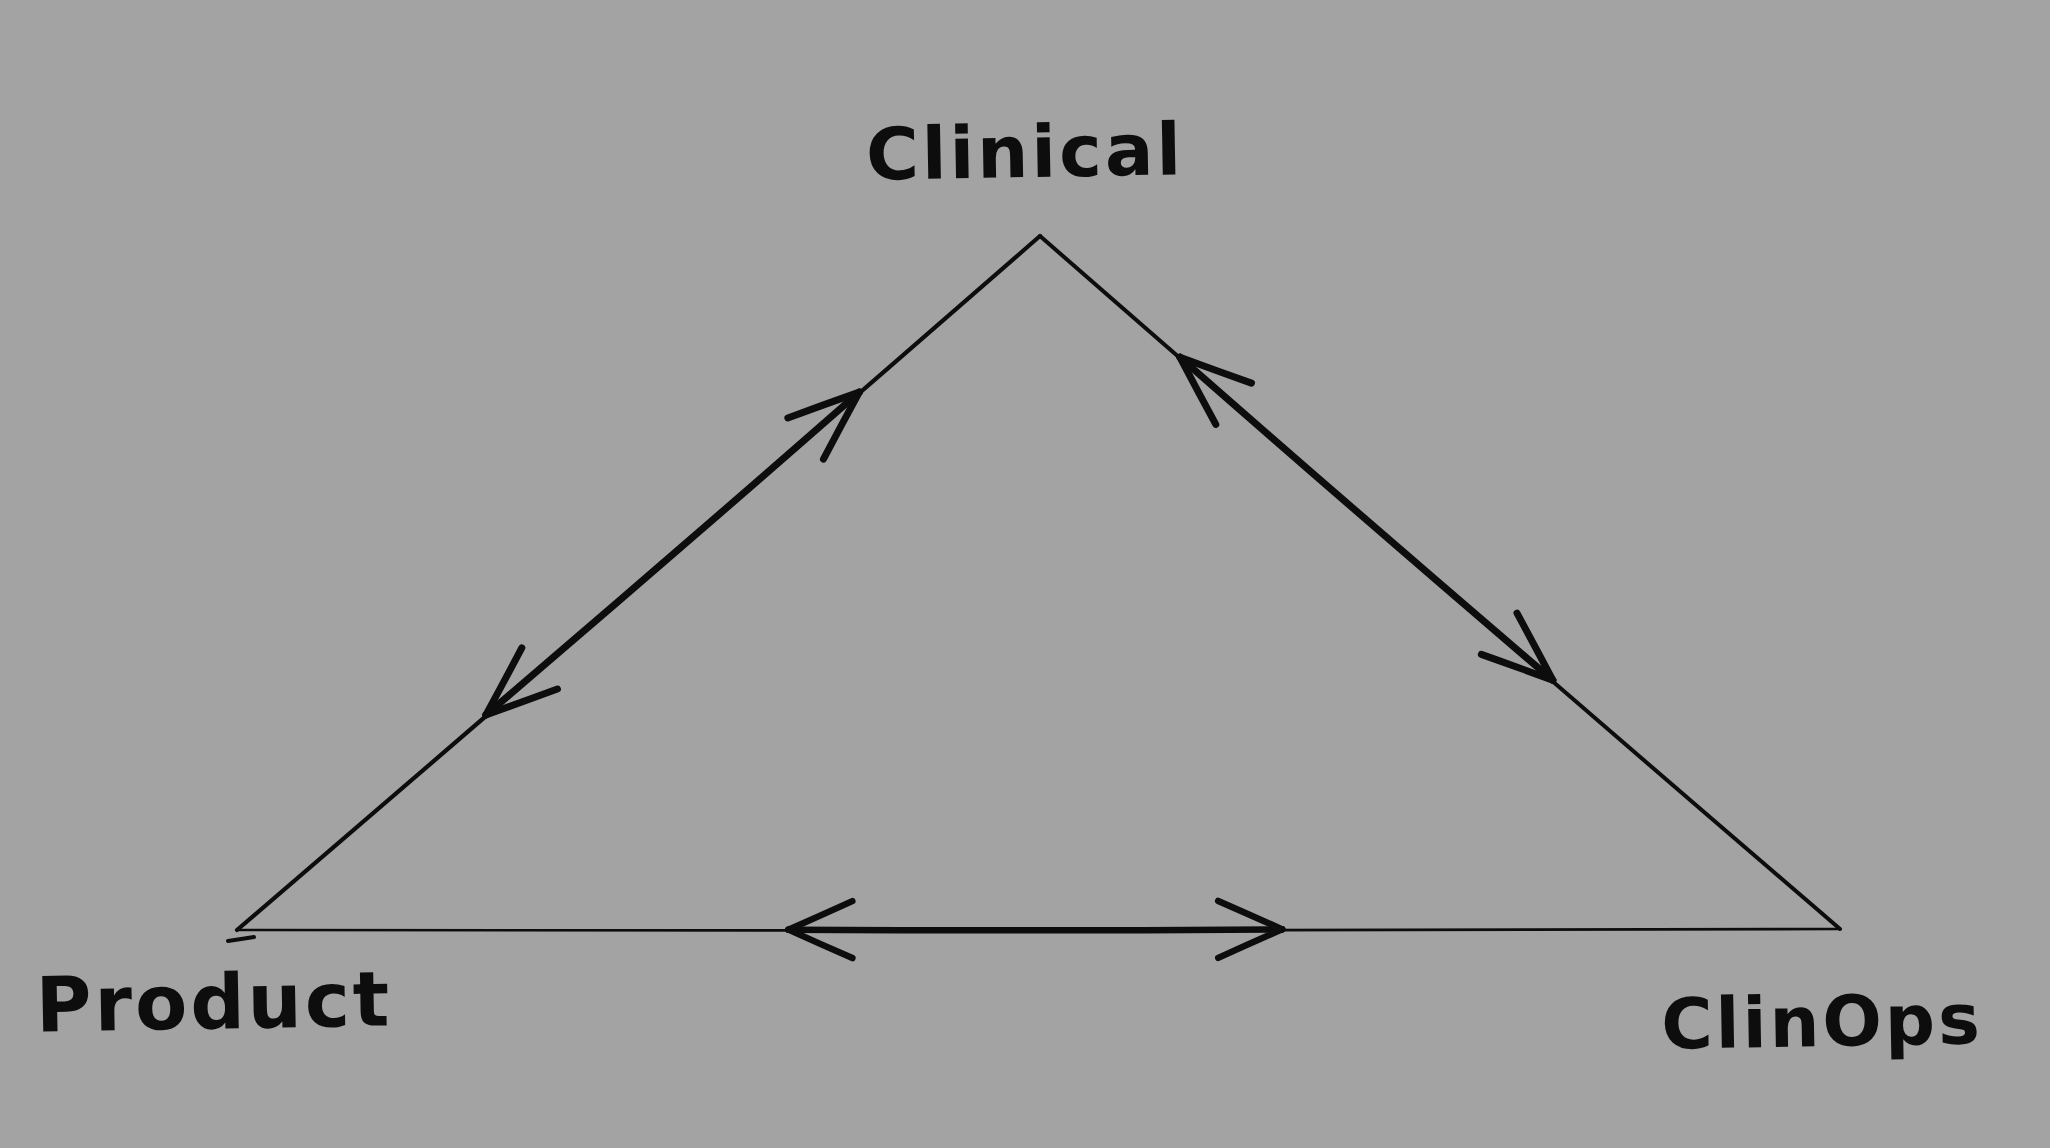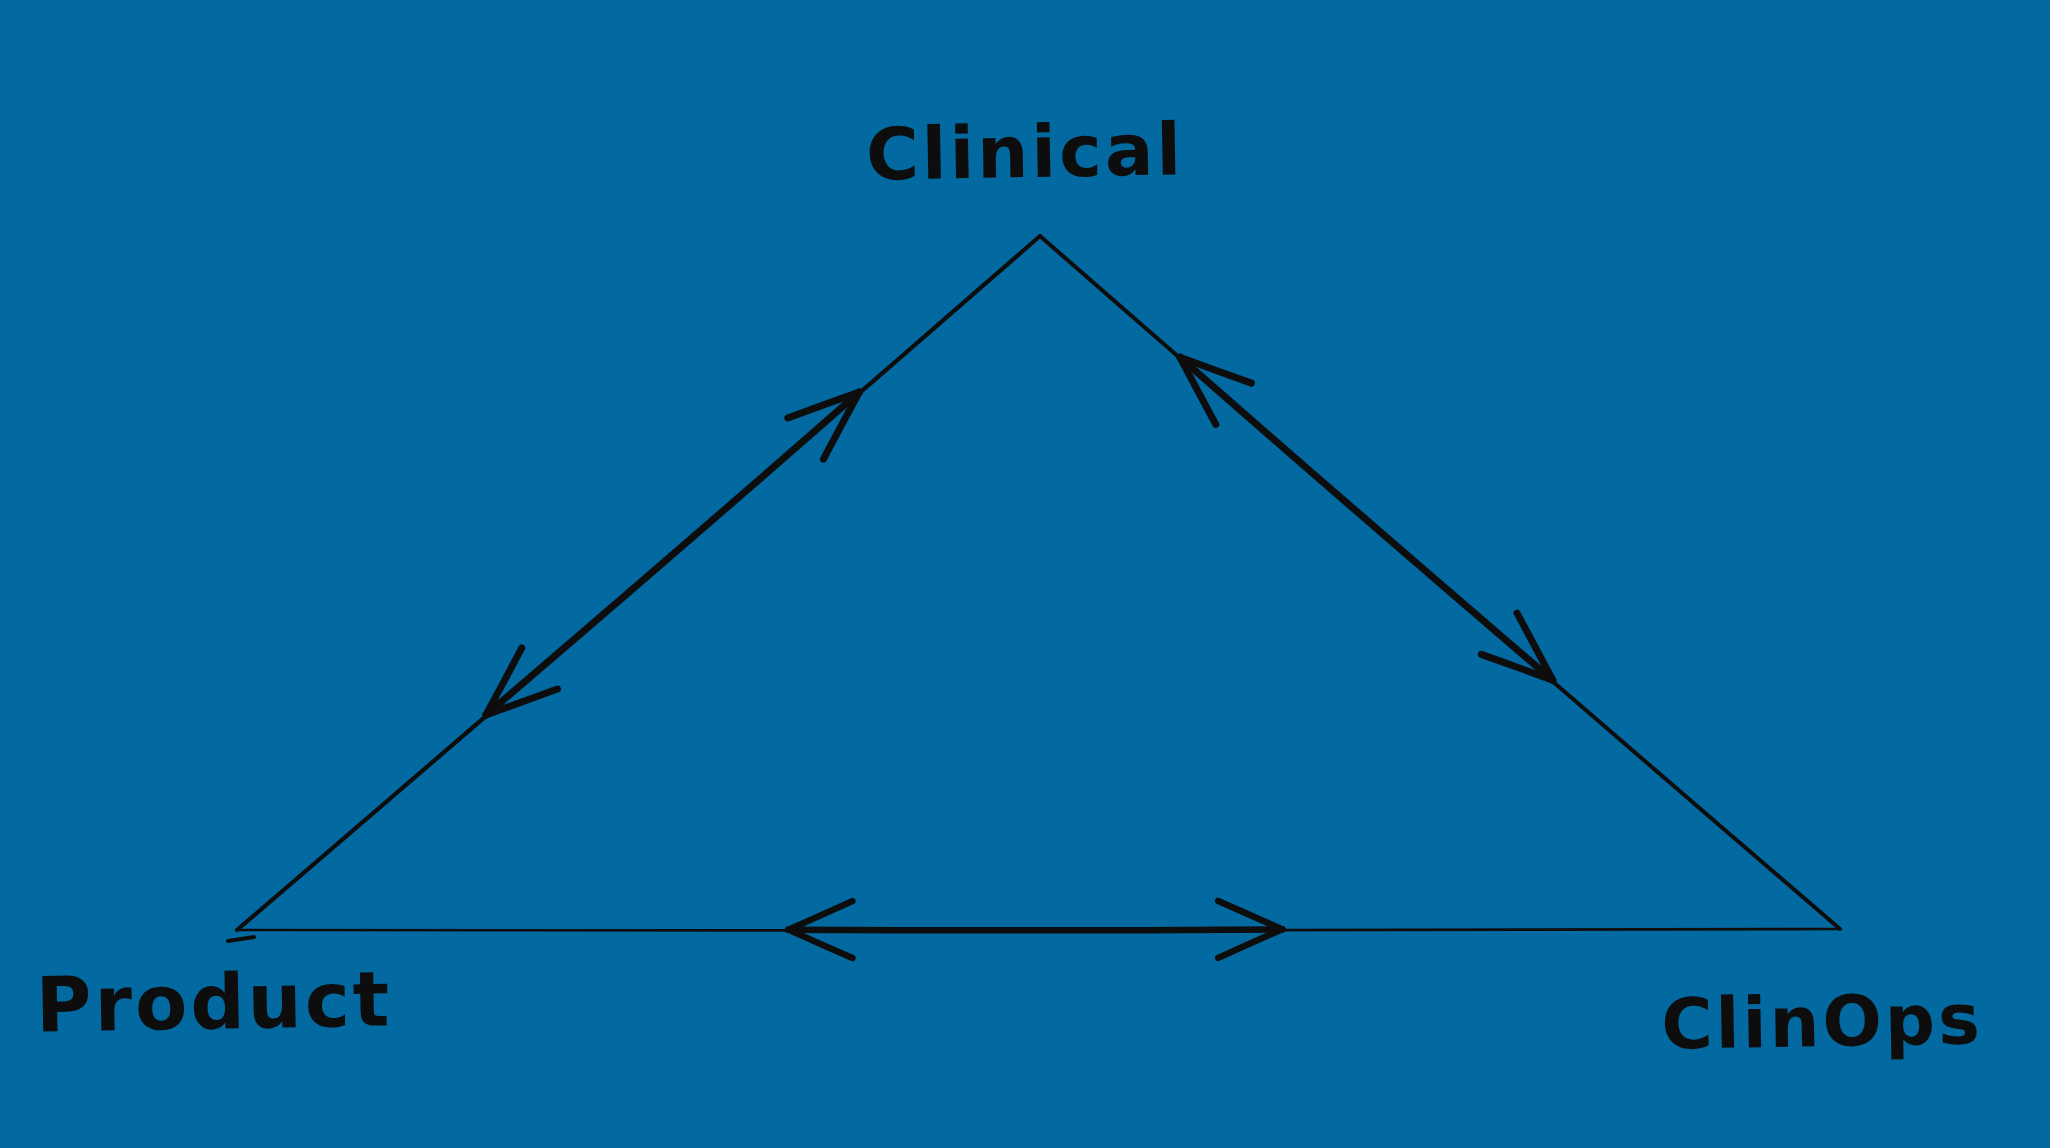--- a/index.html
+++ b/index.html
@@ -1,21 +1,21 @@
 <!DOCTYPE html>
 <html><head>
 <meta charset="utf-8">
 <style>
   * { margin: 0; padding: 0; box-sizing: border-box; }
   html, body { background: #ffffff; }
   .stage {
     position: relative;
     width: 2050px;
     height: 1148px;
-    background: #0369a1;
+    background: #a3a3a3;
     overflow: hidden;
     font-family: "DejaVu Sans", sans-serif;
     padding-left: 40px;
   }
   .diagram-svg {
     position: absolute;
     left: 0; top: 0;
     width: 2050px;
     height: 1148px;
   }

